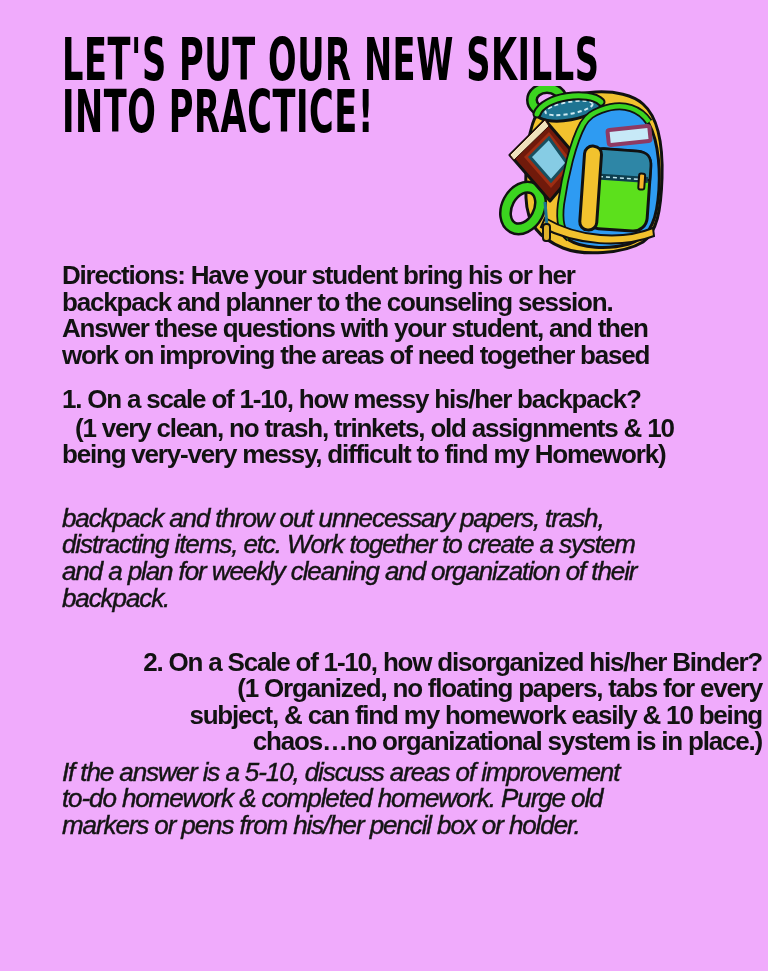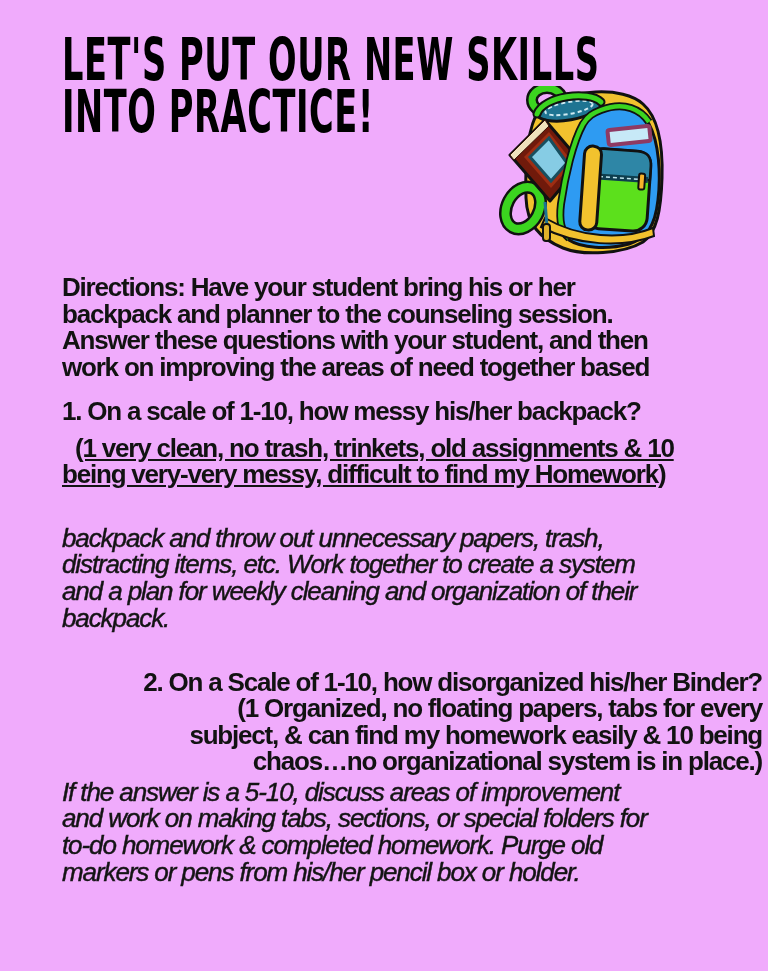--- a/index.html
+++ b/index.html
@@ -17,33 +17,33 @@
     position:absolute; left:62px; top:34px;
     transform:scaleX(0.58); transform-origin:0 0;
     font-family:"DejaVu Sans", sans-serif;
     font-weight:bold; font-size:58px; line-height:52px;
     letter-spacing:1px; color:#000;
   }
   .title .t-line { white-space:nowrap; }
   
   .backpack { position:absolute; left:483px; top:86px; width:210px; height:172px; }
   
-  .content { position:absolute; left:62px; top:274px; width:700px; }
+  .content { position:absolute; left:62px; top:262px; width:700px; }
   .ln { white-space:nowrap; }
   .bold-para .ln {
     font-weight:bold; font-size:26px; line-height:26.5px;
     letter-spacing:-1.2px; color:#121212;
   }
   .italic-para .ln {
     font-style:italic; font-size:26px; line-height:26.8px;
     letter-spacing:-1.1px; color:#141414;
     -webkit-text-stroke:0.45px #141414;
   }
   .q1-heading { margin-top:18px; }
-  .q1-note    { margin-top:10px;text-decoration:underline; }
+  .q1-note    { margin-top:2px; }
   .q1-note .indent { padding-left:13px; }
   .advice-1   { margin-top:37px; }
   .q2-heading { margin-top:37px;text-align:right; }
   .advice-2   { margin-top:4px; }
 </style>
 </head>
 <body>
 
 <div class="page">
 
@@ -135,19 +135,18 @@
 
     <div class="bold-para q2-heading">
       <div class="ln">2. On a Scale of 1-10, how disorganized his/her Binder?</div>
       <div class="ln">(1 Organized, no floating papers, tabs for every</div>
       <div class="ln">subject, &amp; can find my homework easily &amp; 10 being</div>
       <div class="ln">chaos…no organizational system is in place.)</div>
     </div>
 
     <div class="italic-para advice-2">
       <div class="ln">If the answer is a 5-10, discuss areas of improvement</div>
-      <div class="ln">and work on making tabs, sections, or special folders for</div>
       <div class="ln">to-do homework &amp; completed homework. Purge old</div>
       <div class="ln">markers or pens from his/her pencil box or holder.</div>
     </div>
 
   </div>
 </div>
 
 </body></html>

